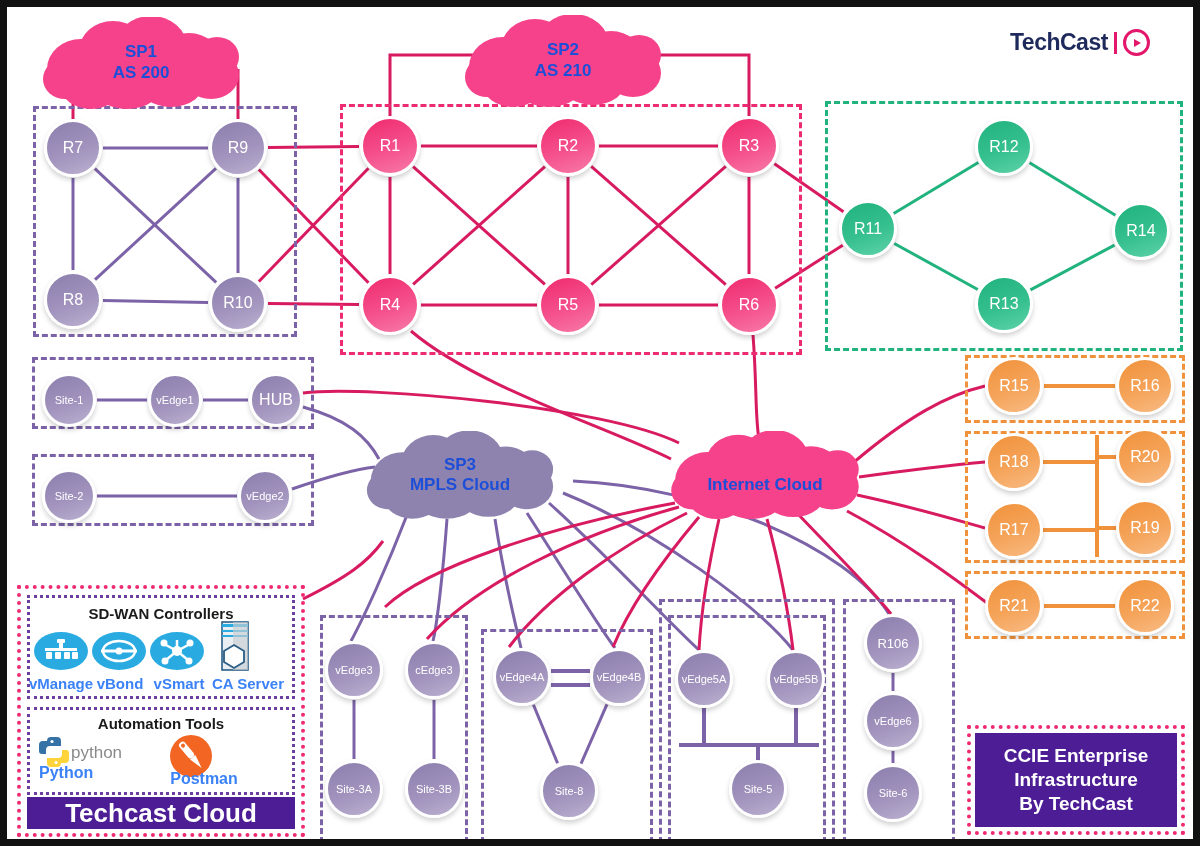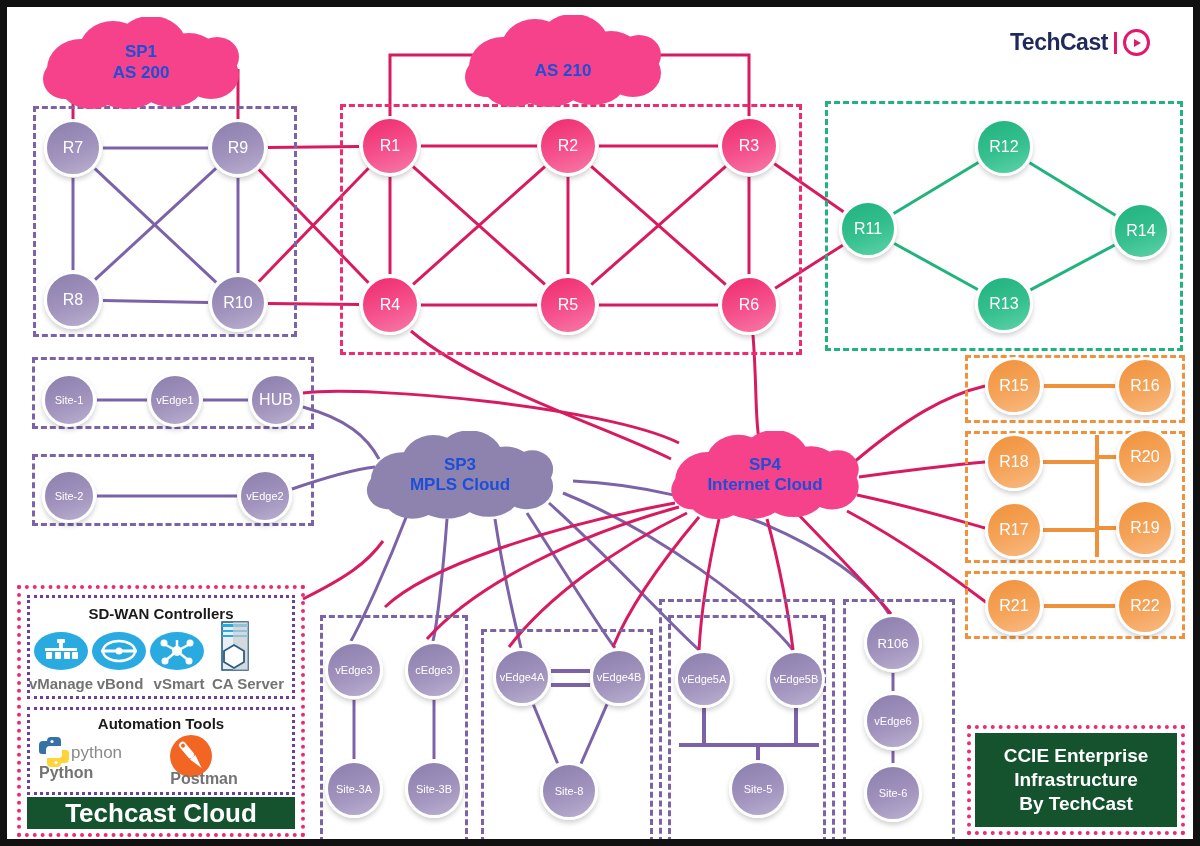--- a/index.html
+++ b/index.html
@@ -41,24 +41,24 @@
   .zone.purpledot{border-style:dotted;border-color:#6a3fa0;border-width:3px;}
 
   .cloud{position:absolute;z-index:4;}
   .cloud .cl-label{
     position:absolute;left:0;right:0;
     text-align:center;color:#1d4ed8;font-weight:bold;
     z-index:6;pointer-events:none;
   }
 
   .panel-title{position:absolute;font-weight:bold;color:#1a1a1a;text-align:center;z-index:6;}
-  .icon-label{position:absolute;font-weight:bold;color:#737373;z-index:6;text-align:center;}
+  .icon-label{position:absolute;font-weight:bold;color:#3b82f6;z-index:6;text-align:center;}
 
   .banner{
-    position:absolute;background:#14532d;color:#ffffff;font-weight:bold;
+    position:absolute;background:#4c1d95;color:#ffffff;font-weight:bold;
     display:flex;align-items:center;justify-content:center;text-align:center;
     z-index:6;
   }
 
   .logo{position:absolute;z-index:8;display:flex;align-items:center;}
   .logo-text{font-weight:bold;color:#1f2a5c;letter-spacing:-0.5px;}
   .logo-bar{width:3px;height:22px;background:#e3176b;margin:0 6px;}
   .logo-circ{
     width:21px;height:21px;border-radius:50%;
     border:3px solid #e3176b;display:flex;align-items:center;justify-content:center;
@@ -211,21 +211,21 @@
           <ellipse cx="72" cy="34" rx="34" ry="30" fill="#f5428a"></ellipse>
           <ellipse cx="110" cy="30" rx="36" ry="31" fill="#f5428a"></ellipse>
           <ellipse cx="148" cy="44" rx="32" ry="28" fill="#f5428a"></ellipse>
           <ellipse cx="170" cy="58" rx="28" ry="24" fill="#f5428a"></ellipse>
           <ellipse cx="130" cy="64" rx="34" ry="26" fill="#f5428a"></ellipse>
           <ellipse cx="86" cy="66" rx="36" ry="26" fill="#f5428a"></ellipse>
           <ellipse cx="50" cy="70" rx="30" ry="22" fill="#f5428a"></ellipse>
           <ellipse cx="24" cy="62" rx="22" ry="20" fill="#f5428a"></ellipse>
           <ellipse cx="176" cy="40" rx="22" ry="20" fill="#f5428a"></ellipse>
           <ellipse cx="100" cy="48" rx="46" ry="34" fill="#f5428a"></ellipse>
-        </svg><div class="cl-label" style="top: 46px; font-size: 17px;">AS 210</div></div>
+        </svg><div class="cl-label" style="top: 24.84px; font-size: 17px;">SP2</div><div class="cl-label" style="top: 46px; font-size: 17px;">AS 210</div></div>
       <div class="cloud" style="left: 358px; top: 424px; width: 190px; height: 88px;"><svg width="190" height="88" viewBox="0 0 200 92">
           <ellipse cx="40" cy="52" rx="34" ry="30" fill="#8e83ae"></ellipse>
           <ellipse cx="72" cy="34" rx="34" ry="30" fill="#8e83ae"></ellipse>
           <ellipse cx="110" cy="30" rx="36" ry="31" fill="#8e83ae"></ellipse>
           <ellipse cx="148" cy="44" rx="32" ry="28" fill="#8e83ae"></ellipse>
           <ellipse cx="170" cy="58" rx="28" ry="24" fill="#8e83ae"></ellipse>
           <ellipse cx="130" cy="64" rx="34" ry="26" fill="#8e83ae"></ellipse>
           <ellipse cx="86" cy="66" rx="36" ry="26" fill="#8e83ae"></ellipse>
           <ellipse cx="50" cy="70" rx="30" ry="22" fill="#8e83ae"></ellipse>
           <ellipse cx="24" cy="62" rx="22" ry="20" fill="#8e83ae"></ellipse>
@@ -237,21 +237,21 @@
           <ellipse cx="72" cy="34" rx="34" ry="30" fill="#f5428a"></ellipse>
           <ellipse cx="110" cy="30" rx="36" ry="31" fill="#f5428a"></ellipse>
           <ellipse cx="148" cy="44" rx="32" ry="28" fill="#f5428a"></ellipse>
           <ellipse cx="170" cy="58" rx="28" ry="24" fill="#f5428a"></ellipse>
           <ellipse cx="130" cy="64" rx="34" ry="26" fill="#f5428a"></ellipse>
           <ellipse cx="86" cy="66" rx="36" ry="26" fill="#f5428a"></ellipse>
           <ellipse cx="50" cy="70" rx="30" ry="22" fill="#f5428a"></ellipse>
           <ellipse cx="24" cy="62" rx="22" ry="20" fill="#f5428a"></ellipse>
           <ellipse cx="176" cy="40" rx="22" ry="20" fill="#f5428a"></ellipse>
           <ellipse cx="100" cy="48" rx="46" ry="34" fill="#f5428a"></ellipse>
-        </svg><div class="cl-label" style="top: 23.76px; font-size: 17px;">SP4</div><div class="cl-label" style="top: 44px; font-size: 17px;">Internet Cloud</div></div>
+        </svg><div class="cl-label" style="top: 44px; font-size: 17px;">Internet Cloud</div></div>
     </div>
 
   <div id="nodes-host">
       <div class="node purple" style="left: 37px; top: 112px; width: 58px; height: 58px; font-size: 16px;">
         <span>R7</span>
       </div>
       <div class="node purple" style="left: 202px; top: 112px; width: 58px; height: 58px; font-size: 16px;">
         <span>R9</span>
       </div>
       <div class="node purple" style="left: 37px; top: 264px; width: 58px; height: 58px; font-size: 16px;">

